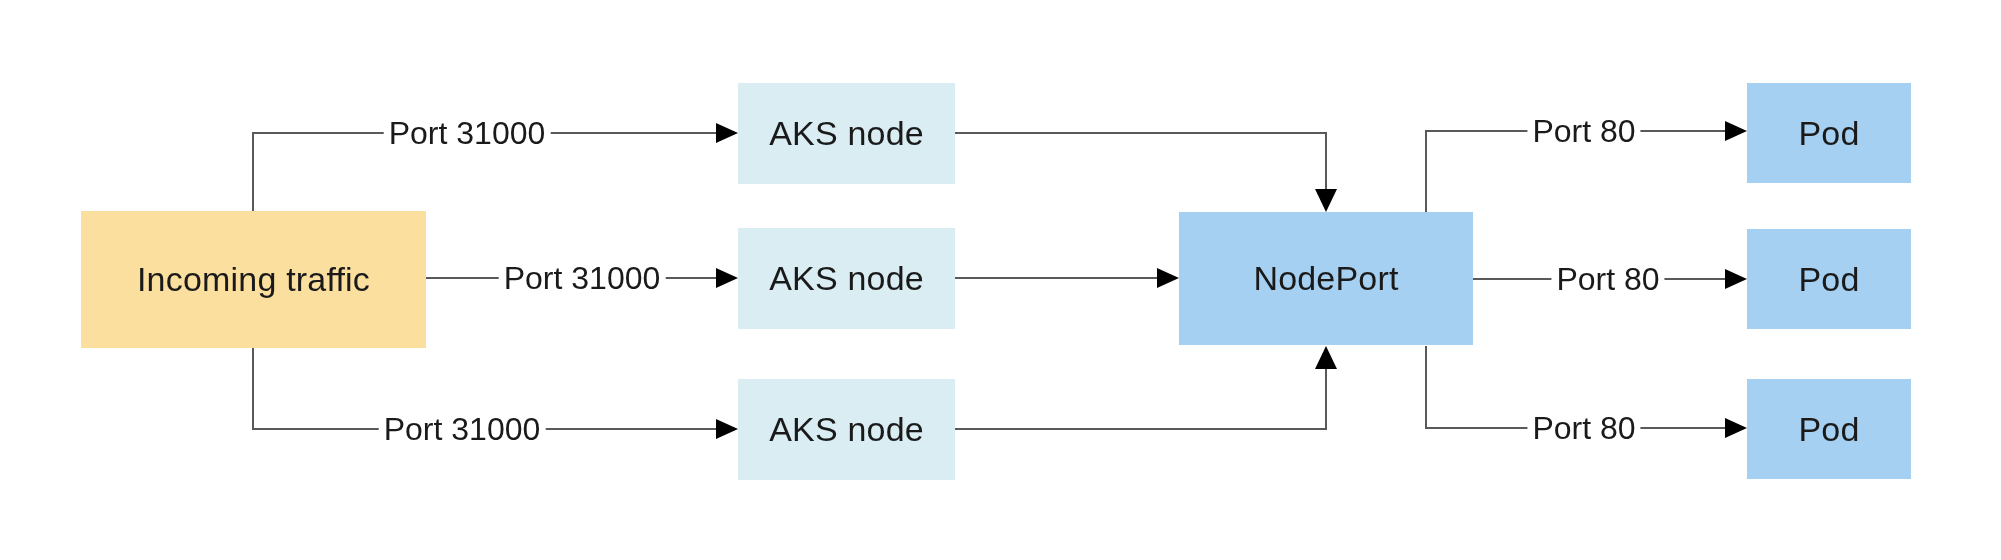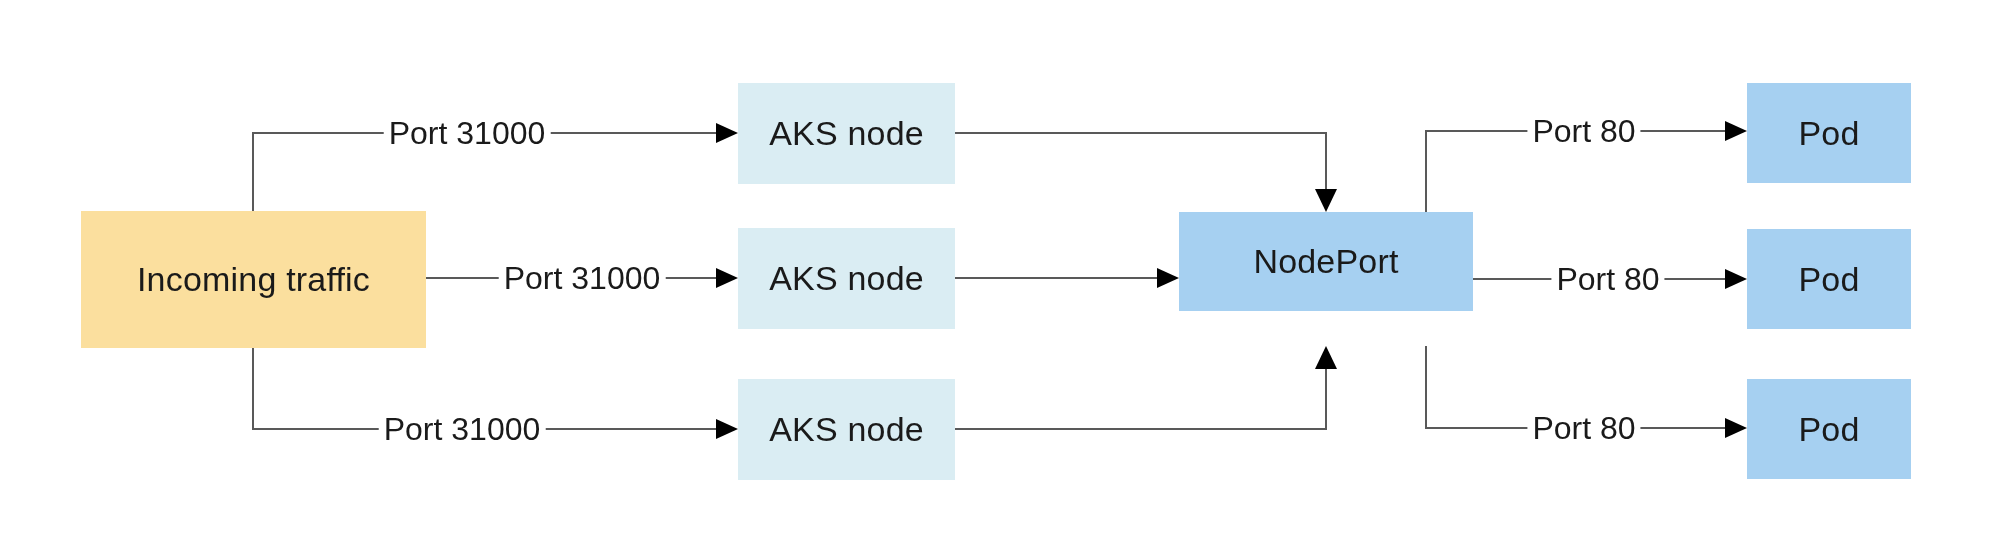--- a/index.html
+++ b/index.html
@@ -122,21 +122,21 @@
   <div class="node node-aks" style="left:738px; top:83px; width:217px; height:101px;">
     <span>AKS node</span>
   </div>
   <div class="node node-aks" style="left:738px; top:228px; width:217px; height:101px;">
     <span>AKS node</span>
   </div>
   <div class="node node-aks" style="left:738px; top:379px; width:217px; height:101px;">
     <span>AKS node</span>
   </div>
 
-  <div class="node node-blue" style="left:1179px; top:212px; width:294px; height:99px;">
+  <div class="node node-blue" style="left:1179px; top:212px; width:294px; height:133px;">
     <span>NodePort</span>
   </div>
 
   <div class="node node-blue" style="left:1747px; top:83px; width:164px; height:100px;">
     <span>Pod</span>
   </div>
   <div class="node node-blue" style="left:1747px; top:229px; width:164px; height:100px;">
     <span>Pod</span>
   </div>
   <div class="node node-blue" style="left:1747px; top:379px; width:164px; height:100px;">

